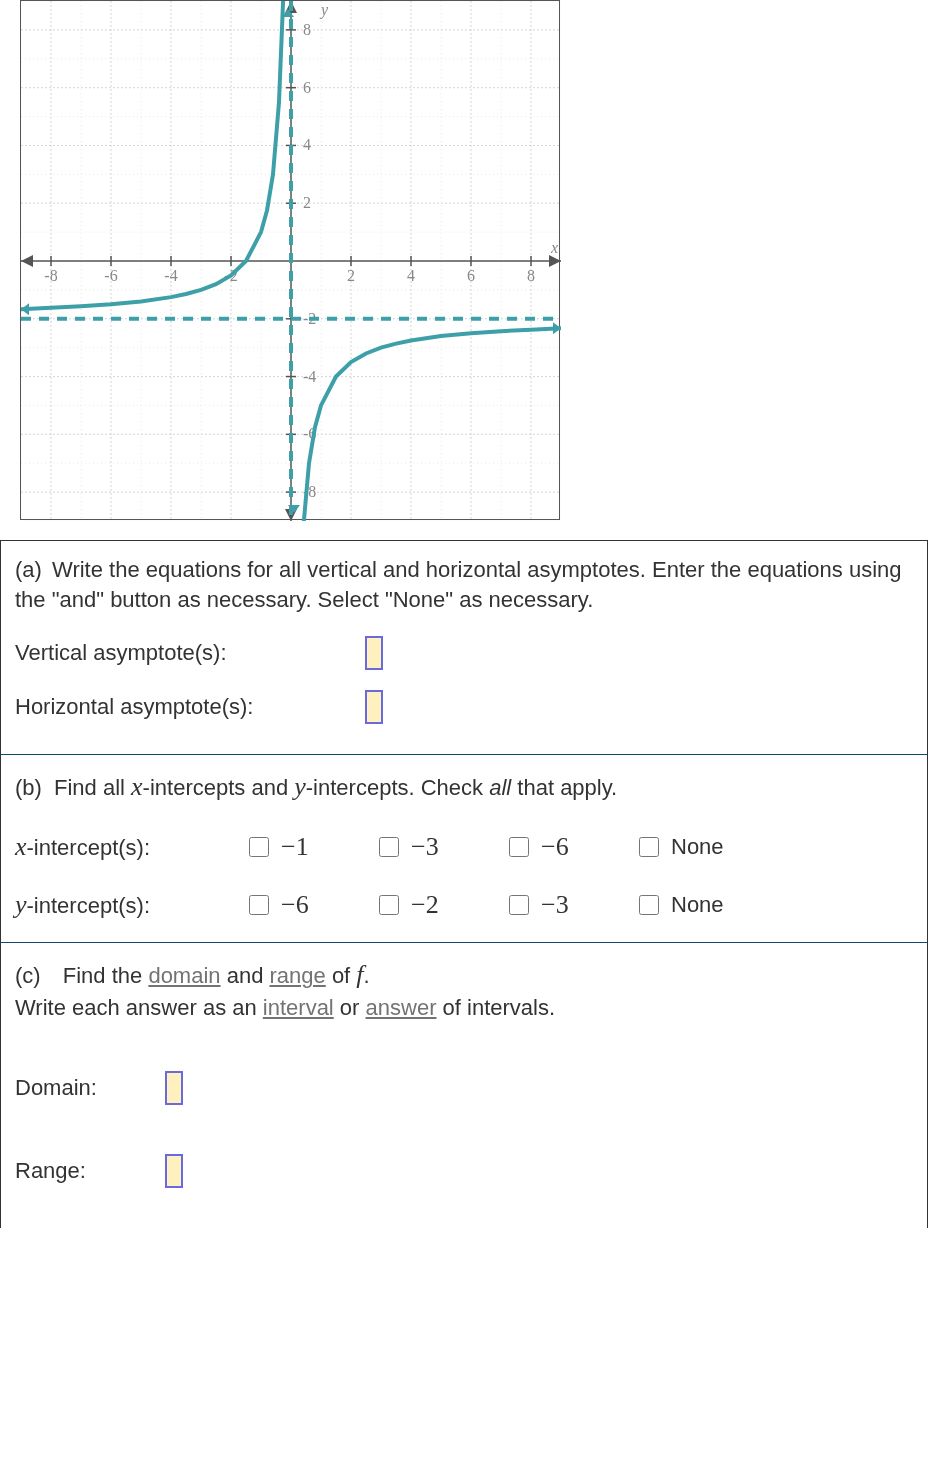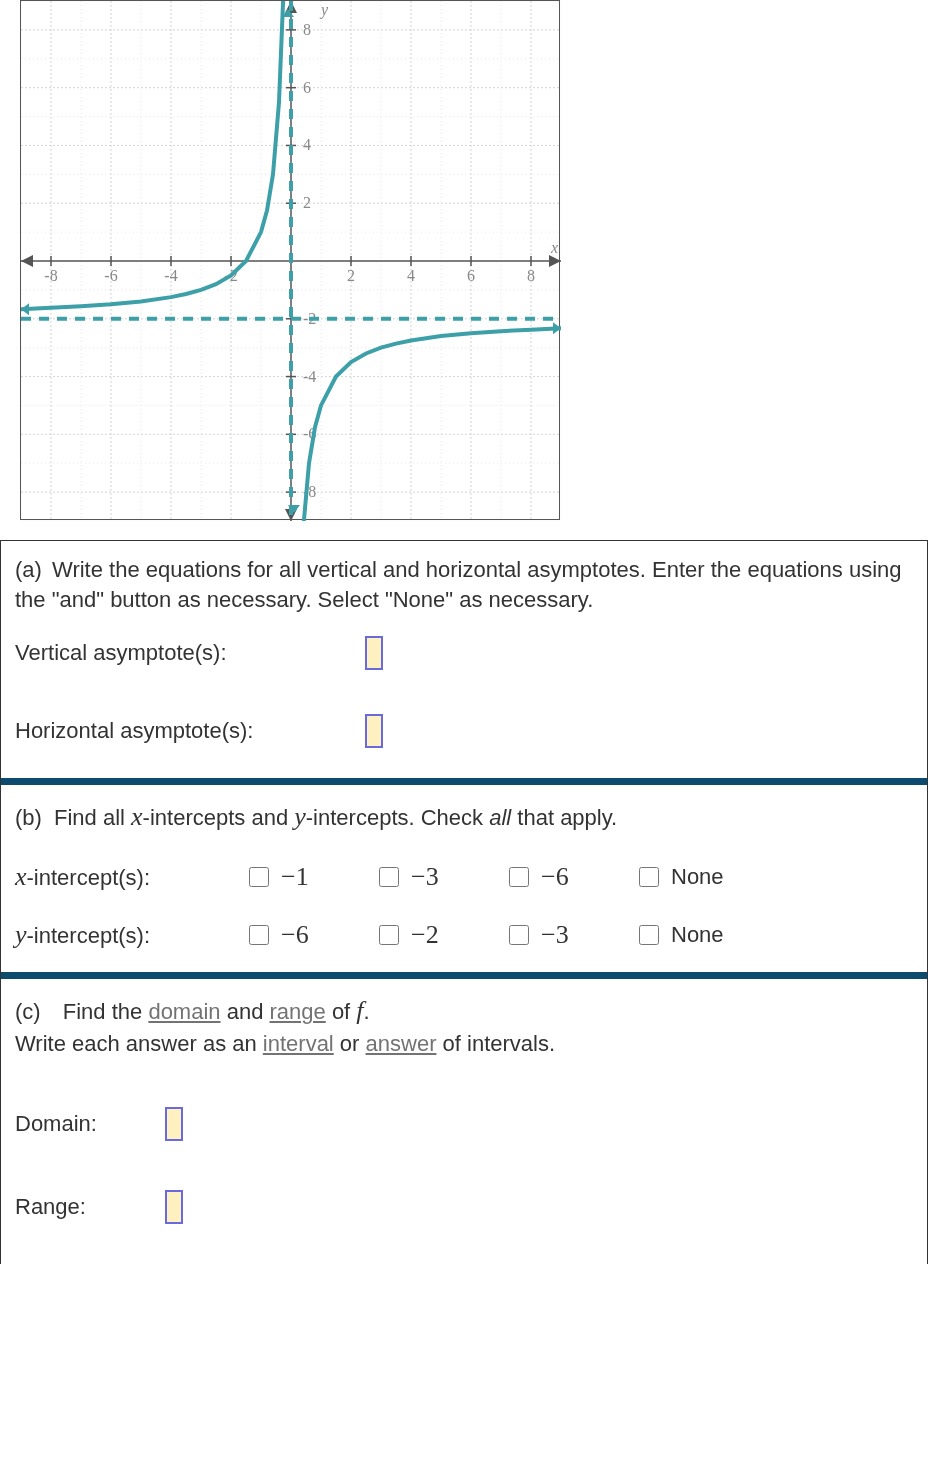--- a/index.html
+++ b/index.html
@@ -21,21 +21,21 @@
     height: 520px;
     position: relative;
     background: #fff;
   }
   .qbox {
     border: 1px solid #333;
     border-bottom: none;
     margin: 0;
   }
   .qrow {
-    border-bottom: 7px solid #0c4a6e;
+    border-bottom: 1px solid #0c4a6e;
     padding: 14px 14px 30px 14px;
   }
   .qtext { line-height: 1.35; }
   .marker { display: inline; }
   .inputbox {
     display: inline-block;
     width: 18px;
     height: 34px;
     background: #fff0c0;
     border: 2px solid #6a6adf;
@@ -200,21 +200,21 @@
 
   <div class="qrow">
     <div class="qtext">
       <span class="marker">(a)</span>
       <span style="margin-left:4px;">Write the equations for all vertical and horizontal asymptotes. Enter the equations using the "and" button as necessary. Select "None" as necessary.</span>
     </div>
     <div class="row-flex" style="margin-top:22px;">
       <span class="lbl">Vertical asymptote(s):</span>
       <span class="inputbox"></span>
     </div>
-    <div class="row-flex" style="margin-top:44px;">
+    <div class="row-flex" style="margin-top:20px;">
       <span class="lbl">Horizontal asymptote(s):</span>
       <span class="inputbox"></span>
     </div>
   </div>
 
   <div class="qrow" style="padding-bottom:22px;">
     <div class="qtext">
       <span class="marker">(b)</span>
       <span style="margin-left:6px;">Find all </span><span class="math-it">x</span><span>-intercepts and </span><span class="math-it">y</span><span>-intercepts. Check </span><span style="font-style:italic;">all</span><span> that apply.</span>
     </div>

